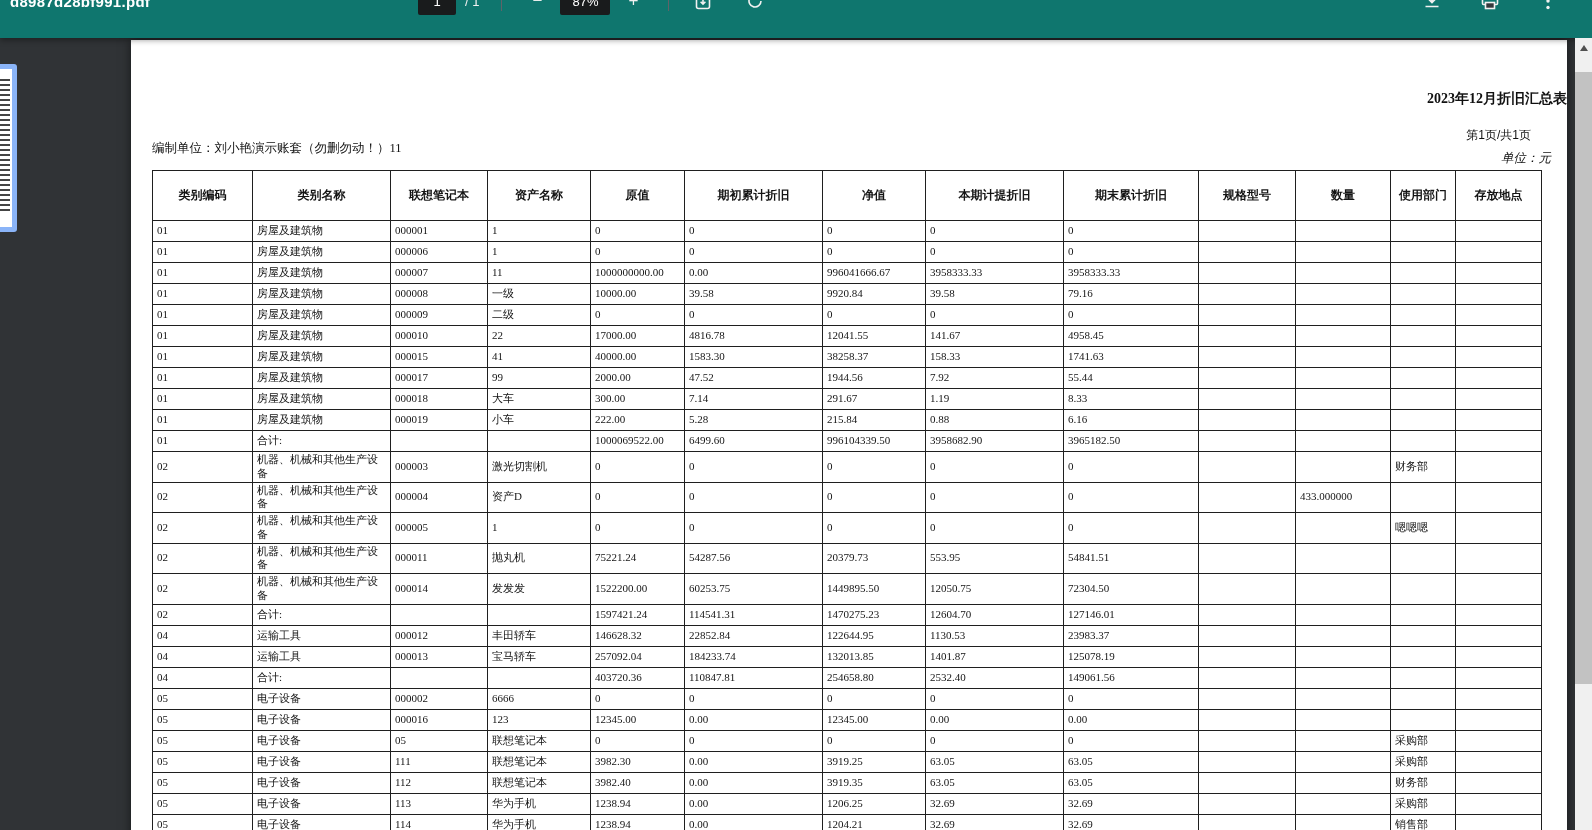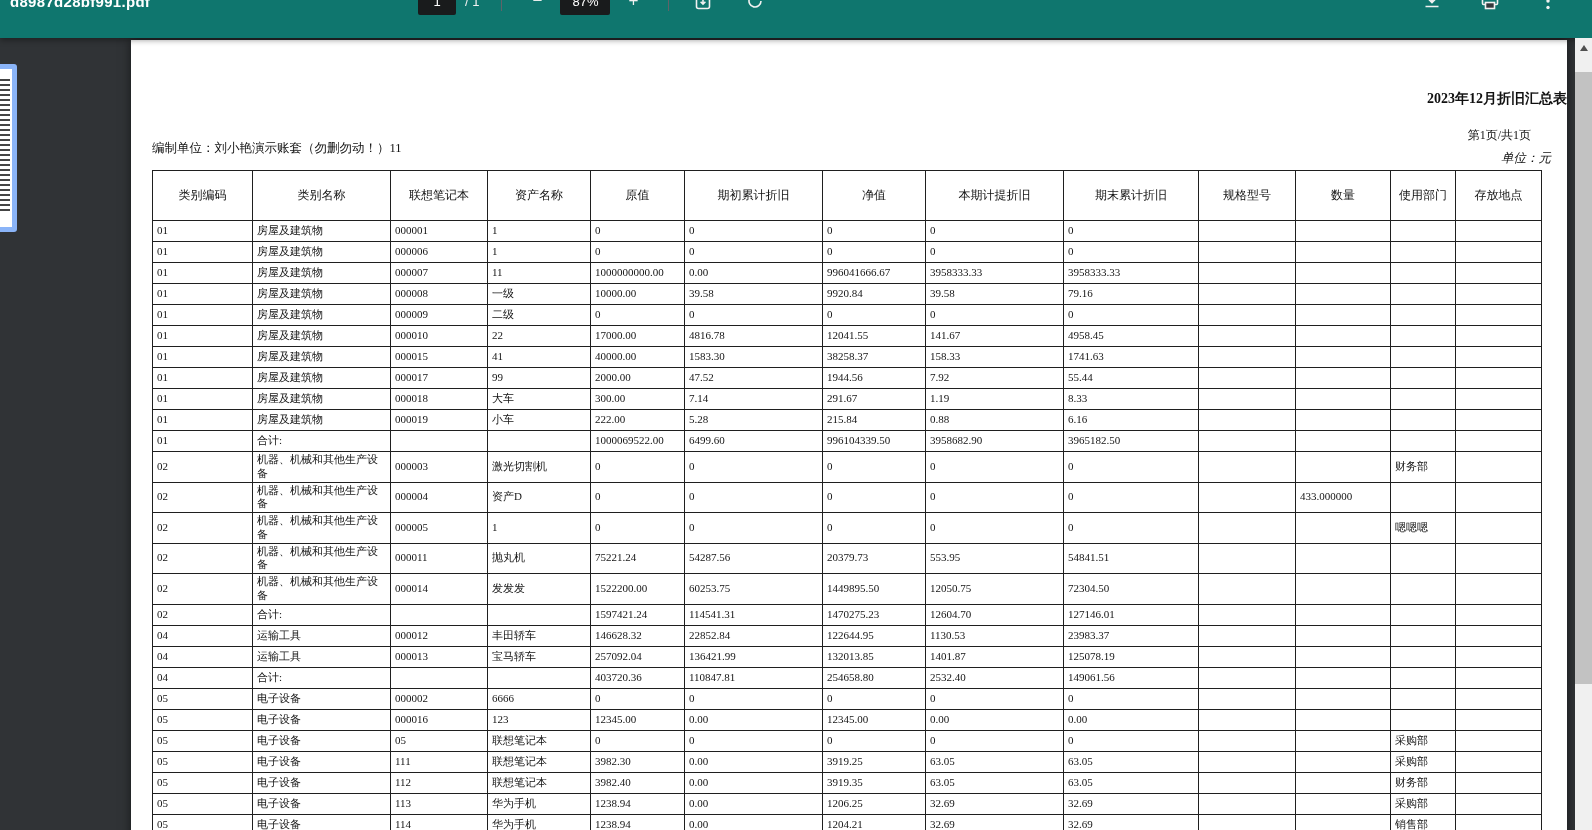--- a/index.html
+++ b/index.html
@@ -30,31 +30,31 @@
            background:#8ab4f8; border-radius:3px; padding:5px; z-index:5; cursor:pointer; }
   .thumb-page { width:100%; height:100%; background:#fff; padding:10px 2px 14px 2px; }
   .thumb-lines { width:100%; height:100%;
      background:repeating-linear-gradient(to bottom,#444 0px,#444 2px,#fff 2px,#fff 5px); }
 
   
   .page { position:absolute; left:131px; top:40px; width:1436px; height:1400px;
           background:#fff; box-shadow:0 0 10px rgba(0,0,0,.55); z-index:4; }
   .doc-title { position:absolute; top:50px; left:0; width:100%; text-align:right;
                font-family:"Liberation Serif","DejaVu Serif",serif; font-size:14px; font-weight:bold; color:#111; }
-  .doc-pageinfo { position:absolute; top:87px; right:36px; font-family:Liberation Serif, serif;
+  .doc-pageinfo { position:absolute; top:87px; right:36px; font-family:Liberation Sans, sans-serif;
                   font-size:12px; color:#111; }
   .doc-prepared { position:absolute; top:100px; left:21px; font-family:"Liberation Serif","DejaVu Serif",serif;
                   font-size:12.5px; color:#111;text-align:right; }
   .doc-unit { position:absolute; top:110px; right:16px; font-family:"Liberation Serif","DejaVu Serif",serif;
               font-size:12.5px; color:#111;font-style:italic; }
 
   table.sum { position:absolute; top:130px; left:21px; width:1389px; border-collapse:collapse;
               table-layout:fixed; font-family:"Liberation Serif","DejaVu Serif",serif; }
   table.sum th, table.sum td { border:1.5px solid #1f1f1f; color:#141414; overflow:hidden; }
-  table.sum th { font-size:12px; font-weight:normal; text-align:center; height:24px; padding:16px 3px; }
+  table.sum th { font-size:12px; font-weight:bold; text-align:center; height:24px; padding:16px 3px; }
   table.sum td { font-size:11px; height:21px; padding:1px 4px; text-align:left;
                  vertical-align:middle; line-height:1.25; word-break:break-all; }
 
   
   .scrollbar { position:absolute; top:38px; right:0; width:17px; height:792px; background:#f0f0f0; z-index:40; }
   .sb-up { position:absolute; top:0; left:0; width:17px; height:19px; display:flex;
            align-items:center; justify-content:center; cursor:pointer; }
   .sb-up .tri { width:0; height:0; border-left:4.5px solid transparent; border-right:4.5px solid transparent;
                 border-bottom:6px solid #505050; }
   .sb-thumb { position:absolute; top:34px; left:0; width:17px; height:612px; background:#c2c2c2; cursor:pointer; }
@@ -435,21 +435,21 @@
           <td></td>
           <td></td>
           <td></td>
         </tr>
         <tr>
           <td>04</td>
           <td>运输工具</td>
           <td>000013</td>
           <td>宝马轿车</td>
           <td>257092.04</td>
-          <td>136421.99</td>
+          <td>184233.74</td>
           <td>132013.85</td>
           <td>1401.87</td>
           <td>125078.19</td>
           <td></td>
           <td></td>
           <td></td>
           <td></td>
         </tr>
         <tr>
           <td>04</td>

